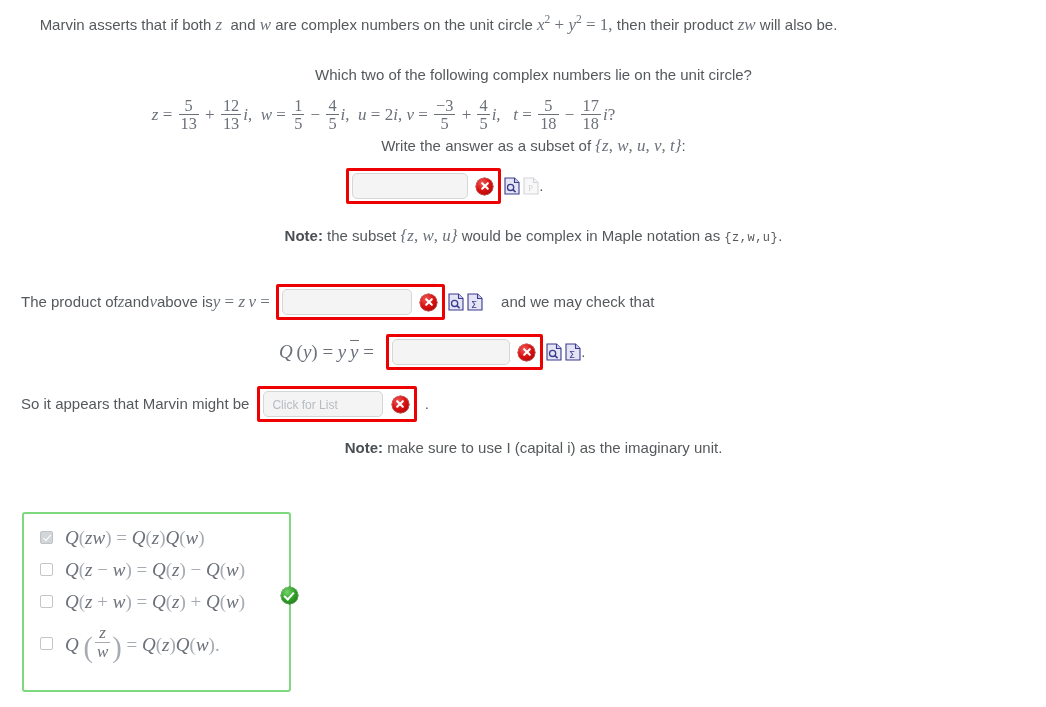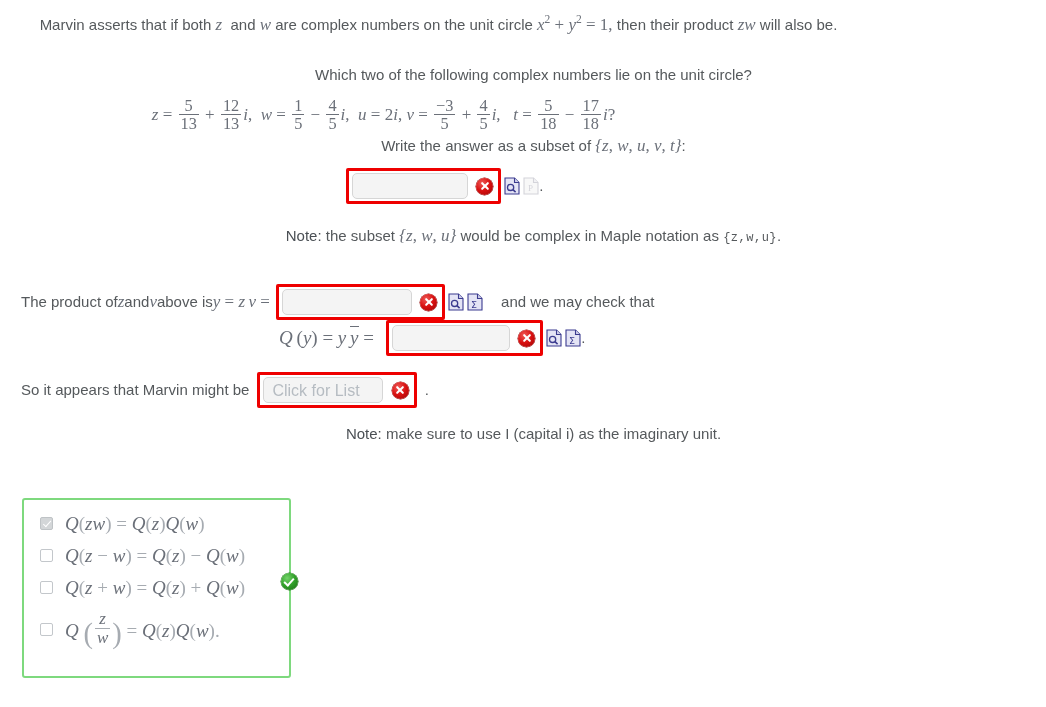--- a/index.html
+++ b/index.html
@@ -72,21 +72,21 @@
   .para {
     line-height: 24px;
     margin: 0;
     text-align: center;
   }
   .gap-a { height: 26px; }
   .gap-b { height: 14px; }
   .gap-c { height: 20px; }
   .gap-d { height: 22px; }
   .gap-e { height: 26px; }
-  .bold { font-weight: normal; color: #4a4f54; }
+  .bold { font-weight: bold; color: #4a4f54; }
   .mono {
     font-family: Liberation Mono, monospace;
     font-size: 12px;
     letter-spacing: 0.5px;
     color: #55595c;
   }
 
   .centered-math {
     text-align: center;
     margin: 10px 0 0 0;
@@ -174,21 +174,21 @@
   .listfield {
     display: inline-block;
     width: 120px;
     height: 26px;
     background: #f4f4f4;
     border: 1px solid #d6d6d6;
     border-radius: 5px;
     vertical-align: middle;
     box-sizing: border-box;
     color: #b6bcc2;
-    font-size: 16px;
+    font-size: 12px;
     line-height: 26px;
     padding: 0 8px;
     font-family: "Liberation Sans", sans-serif;
   }
 
   
   .checkgroup {
     position: relative;
     display: inline-block;
     border: 2px solid #7ed97e;
@@ -364,21 +364,21 @@
       <svg width="16" height="18" viewBox="0 0 16 18">
         <polygon points="1,1 10.5,1 15,5.5 15,17 1,17" fill="#e4e4f5" stroke="#3b3b8f" stroke-width="1.1"></polygon>
         <polyline points="10.5,1 10.5,5.5 15,5.5" fill="#cfcfe9" stroke="#3b3b8f" stroke-width="1.1"></polyline>
         <text x="4" y="14.5" font-family="DejaVu Sans, sans-serif" font-size="9.5" fill="#3b3b8f">Σ</text>
       </svg>
     </span>
     <span style="margin-left:18px;">and we may check that</span>
   </div>
 
   
-  <div class="inline-row" style="padding-left:258px;">
+  <div class="inline-row" style="margin-top:14px; padding-left:258px;">
     <span class="math" style="font-size:19px; margin-right:12px;">
       <span class="mi" style="font-size:19px">Q</span> <span class="paren">(</span><span class="mi" style="font-size:19px">y</span><span class="paren">)</span> <span class="op">=</span> <span class="mi" style="font-size:19px">y</span> <span class="overbar"><span class="mi" style="font-size:19px">y</span></span> <span class="op">=</span>
     </span>
     <span class="ansbox">
       <input class="ansinput w3" type="text" value="" placeholder="" style="">
       <span class="badx" title="incorrect"></span>
     </span>
     <span class="wwicon">
       <svg width="16" height="18" viewBox="0 0 16 18">
         <polygon points="1,1 10.5,1 15,5.5 15,17 1,17" fill="#e4e4f5" stroke="#3b3b8f" stroke-width="1.1"></polygon>

